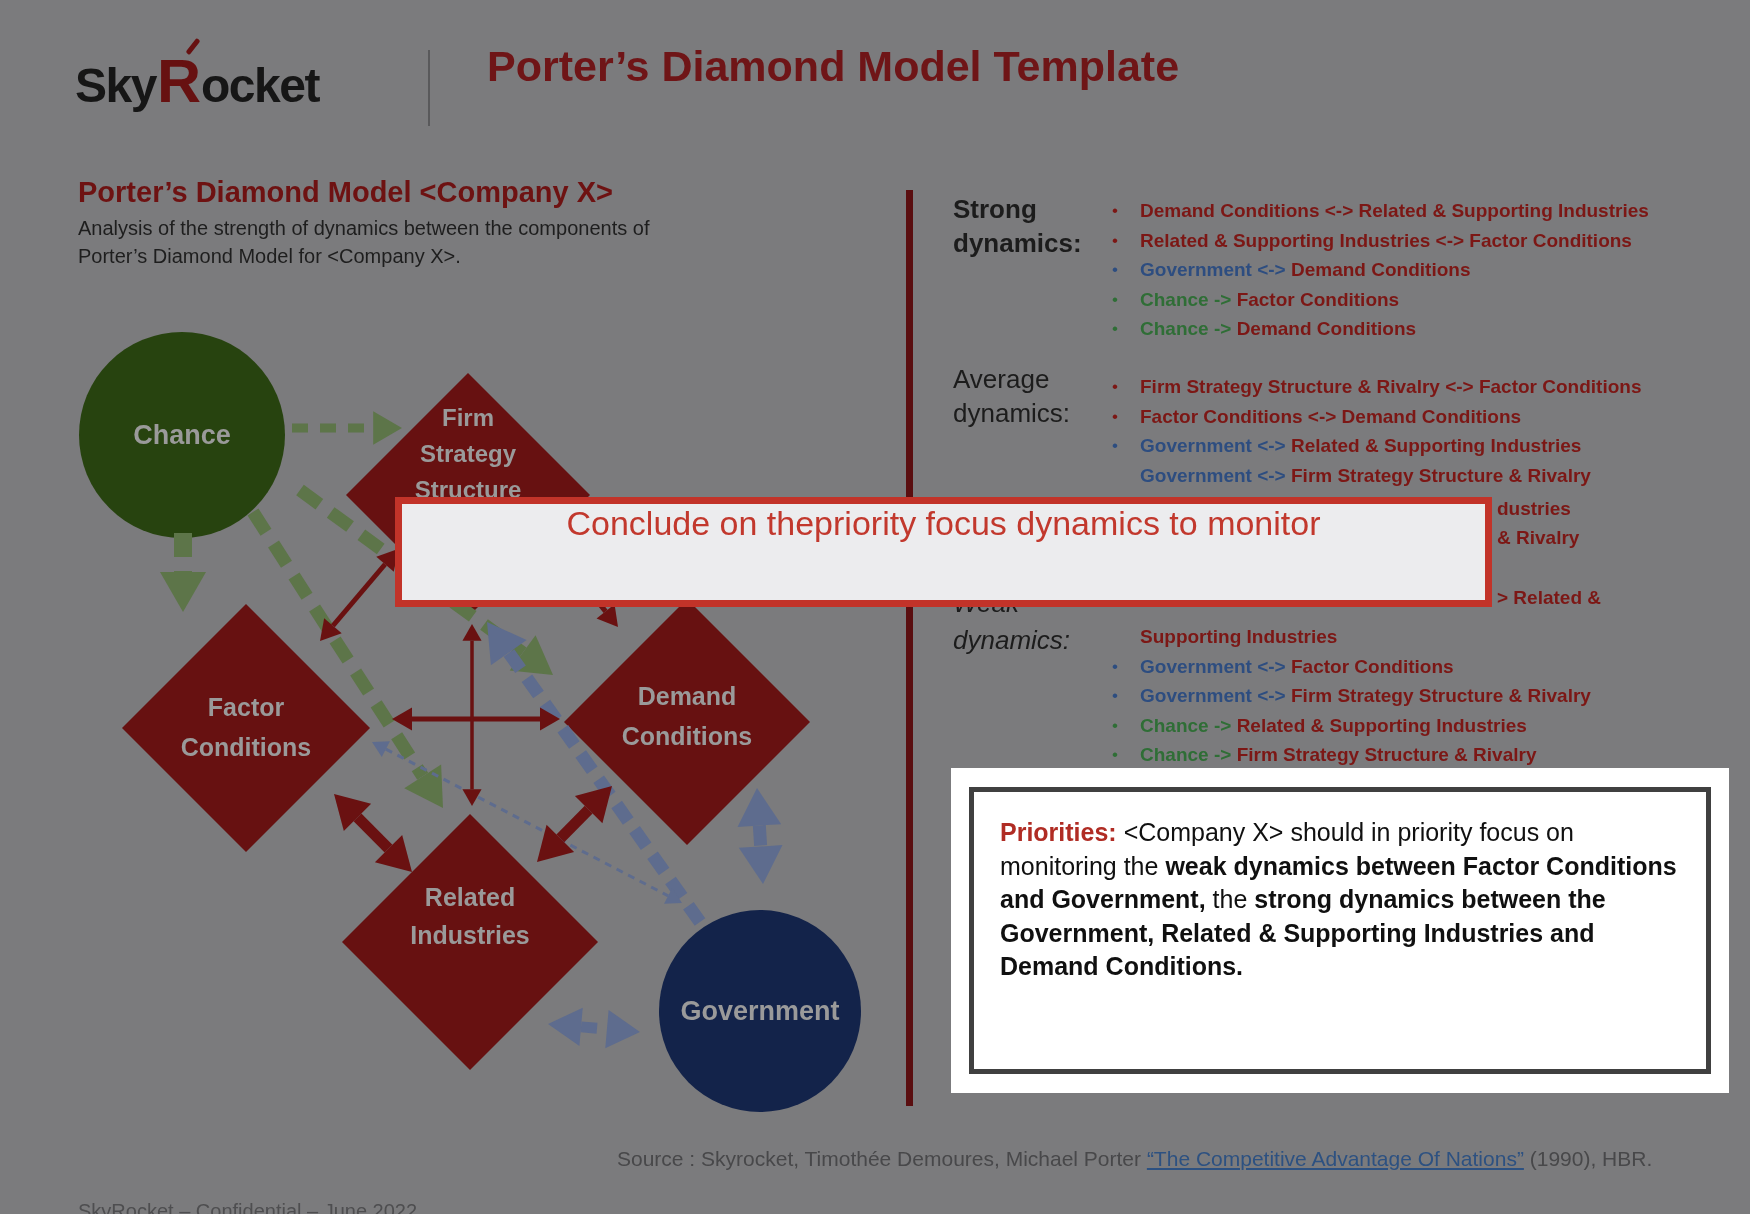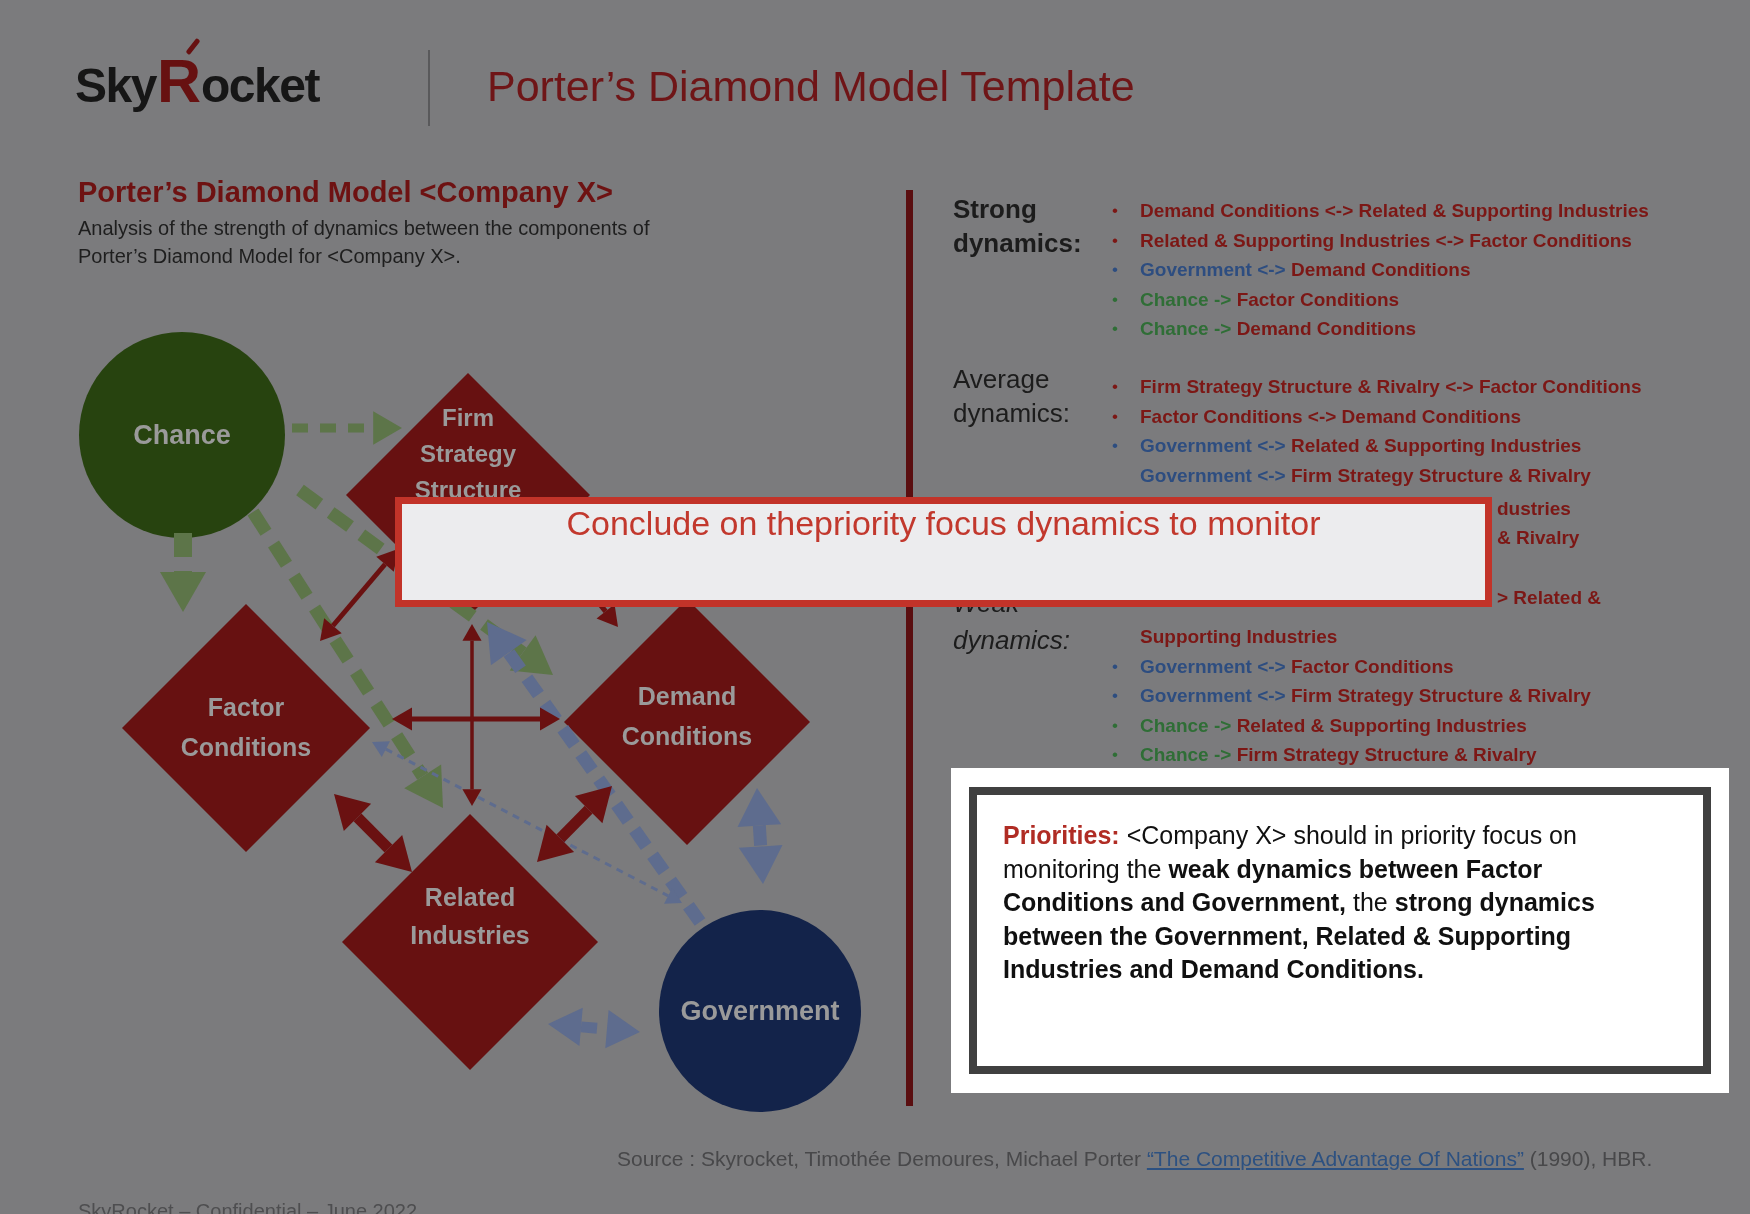--- a/index.html
+++ b/index.html
@@ -7,21 +7,21 @@
          font-family:"Liberation Sans",sans-serif;}
   .abs{position:absolute;}
 
   
   .logo{left:75px;top:46px;display:flex;align-items:baseline;color:#161616;font-weight:900;z-index:3;}
   .logo-part{font-size:48px;letter-spacing:-1.5px;}
   .logo-r{font-size:61px;color:#671111;position:relative;margin:0 0px 0 1px;}
   .logo-accent{position:absolute;width:18px;height:5px;background:#671111;border-radius:2px;
                transform:rotate(-52deg);left:27px;top:-2px;}
   .header-rule{left:428px;top:50px;width:2px;height:76px;background:#59595b;}
-  .page-title{left:487px;top:62px;font-size:43px;font-weight:400;color:#6f1517;}
+  .page-title{left:487px;top:42px;font-size:43px;font-weight:700;color:#6f1517;}
 
   
   .intro-heading{left:78px;top:176px;font-size:29px;font-weight:700;color:#6e1212;z-index:3;}
   .intro-desc{left:78px;top:214px;font-size:20px;color:#1e1e1e;line-height:28px;z-index:3;}
 
   .divider-bar{left:906px;top:190px;width:7px;height:916px;background:#5a0e10;z-index:2;}
 
   
   .panel-label{left:953px;width:160px;font-size:26px;color:#1c1c1c;z-index:5;position:absolute;}
   .panel-list{left:1112px;position:absolute;z-index:5;}
@@ -32,21 +32,21 @@
 
   
   .callout{left:395px;top:497px;width:1097px;height:110px;box-sizing:border-box;background:#ececee;
            border:7px solid #c23329;z-index:20;display:flex;justify-content:center;
            font-size:34px;color:#c2382d;white-space:nowrap;}
   .callout .em{font-weight:400;}
 
   
   .priorities-outer{left:951px;top:768px;width:778px;height:325px;background:#ffffff;z-index:20;
                     box-sizing:border-box;padding:19px 18px;}
-  .priorities-inner{width:100%;height:100%;box-sizing:border-box;border:8px solid #404040;
+  .priorities-inner{width:100%;height:100%;box-sizing:border-box;border:5px solid #404040;
                     padding:24px 26px;font-size:25px;line-height:33.5px;color:#101010;}
   .p-red{font-weight:700;}
   .p-bold{font-weight:700;}
 
   
   .diagram-svg{left:0;top:0;z-index:1;}
   .node-label{position:absolute;width:280px;text-align:center;font-weight:700;z-index:2;}
 
   
   .footer-left{left:78px;top:1200px;font-size:20px;color:#4e4e50;z-index:3;}

